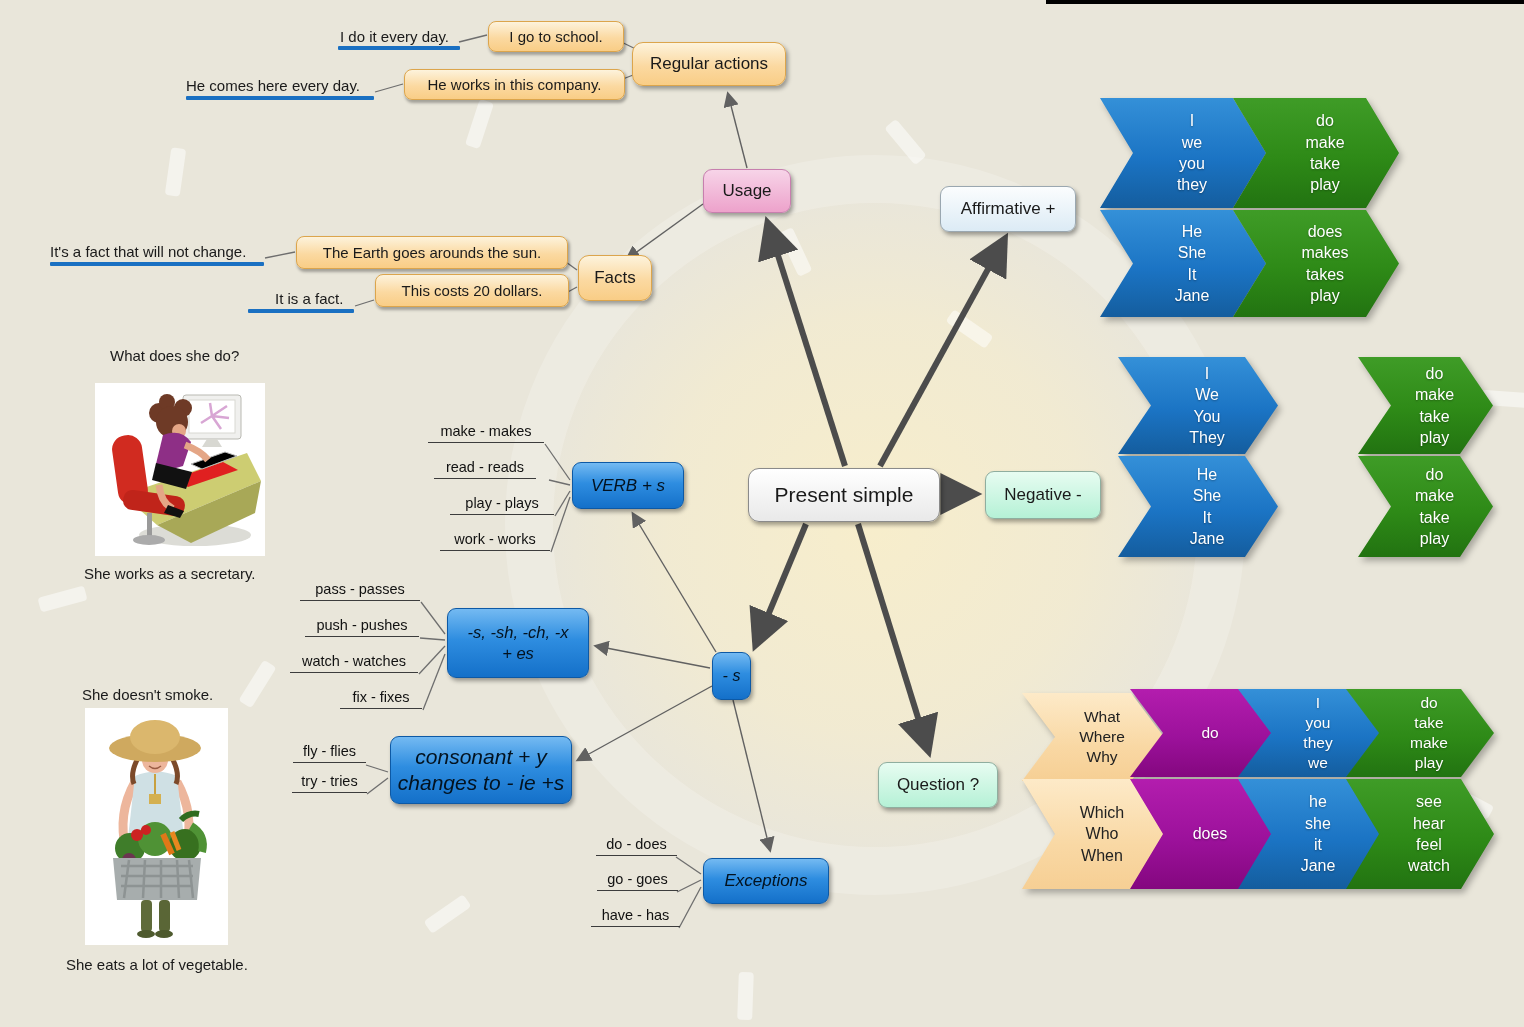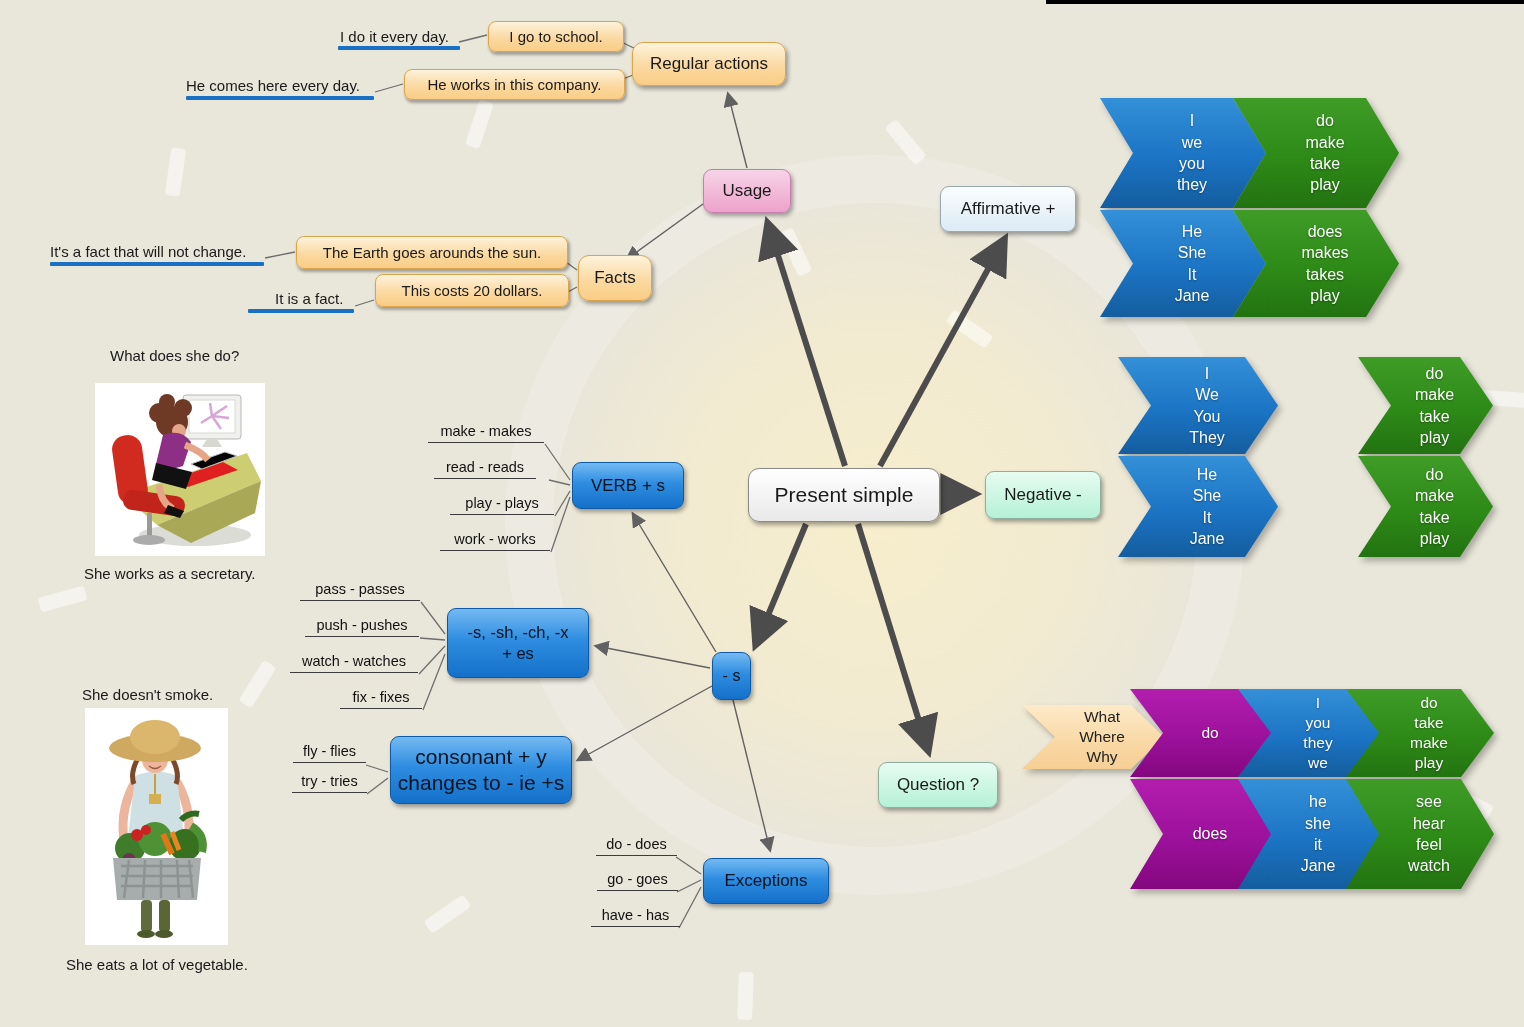--- a/index.html
+++ b/index.html
@@ -30,21 +30,21 @@
   .node{
     position:absolute;display:flex;align-items:center;justify-content:center;text-align:center;
     border-radius:9px;border:1px solid #999;box-shadow:2px 3px 4px rgba(0,0,0,0.35);
     font-size:17px;z-index:2;white-space:pre-line;line-height:1.25;
   }
   .orange{background:linear-gradient(180deg,#fdf3dc 0%,#fbd9a1 55%,#f9cd86 100%);border-color:#dca54c;}
   .pink{background:linear-gradient(180deg,#f7d4e8 0%,#eda2cb 100%);border-color:#c77fae;}
   .lightblue{background:linear-gradient(180deg,#fbfdfe 0%,#dcebf5 100%);border-color:#9aa7b0;}
   .mint{background:linear-gradient(180deg,#e7fcf1 0%,#b5f1d6 100%);border-color:#8fae9f;}
   .white{background:linear-gradient(180deg,#ffffff 0%,#e9e9e9 100%);border-color:#8a8a8a;}
-  .blue{background:linear-gradient(180deg,#74baf2 0%,#2e8de0 45%,#1470c9 100%);border-color:#0d59a5;color:#03121f;}
+  .blue{background:linear-gradient(180deg,#74baf2 0%,#2e8de0 45%,#1470c9 100%);border-color:#0d59a5;color:#03121f;font-style:italic;}
   
   .note{position:absolute;font-size:15px;color:#1a1a1a;z-index:2;white-space:nowrap;}
   .blueline{position:absolute;height:4px;background:#1a70c2;border-radius:1px;z-index:2;}
   .ebox{
     position:absolute;display:flex;align-items:center;justify-content:center;white-space:nowrap;
     font-size:15px;border-radius:8px;border:1px solid #dca54c;
     background:linear-gradient(180deg,#fdf3dc 0%,#fbd9a1 55%,#f9cd86 100%);
     box-shadow:1.5px 2.5px 3px rgba(0,0,0,0.3);padding:0 8px;z-index:2;
   }
   .wex{
@@ -228,32 +228,35 @@
 She
 It
 Jane</div>
   <div class="chev c-green" style="left:240px;top:99px;width:135px;height:101px;">do
 make
 take
 play</div>
 </div>
 
 <div class="chevgroup" style="left:1022px;top:689px;width:475px;height:202px;">
-  <div class="chev c-tan tight" style="left:0px;top:16px;width:142px;height:64px;">What
+  <div class="chev c-tan tight" style="left:0px;top:4px;width:142px;height:88px;">What
 Where
 Why</div>
   <div class="chev c-purple tight" style="left:108px;top:0px;width:142px;height:88px;">do</div>
   <div class="chev c-blue tight" style="left:216px;top:0px;width:142px;height:88px;">I
 you
 they
 we</div>
   <div class="chev c-green tight" style="left:324px;top:0px;width:148px;height:88px;">do
 take
 make
 play</div>
+  <div class="chev c-tan" style="left:0px;top:90px;width:142px;height:110px;">Which
+Who
+When</div>
   <div class="chev c-purple" style="left:108px;top:90px;width:142px;height:110px;">does</div>
   <div class="chev c-blue" style="left:216px;top:90px;width:142px;height:110px;">he
 she
 it
 Jane</div>
   <div class="chev c-green" style="left:324px;top:90px;width:148px;height:110px;">see
 hear
 feel
 watch</div>
 </div>

